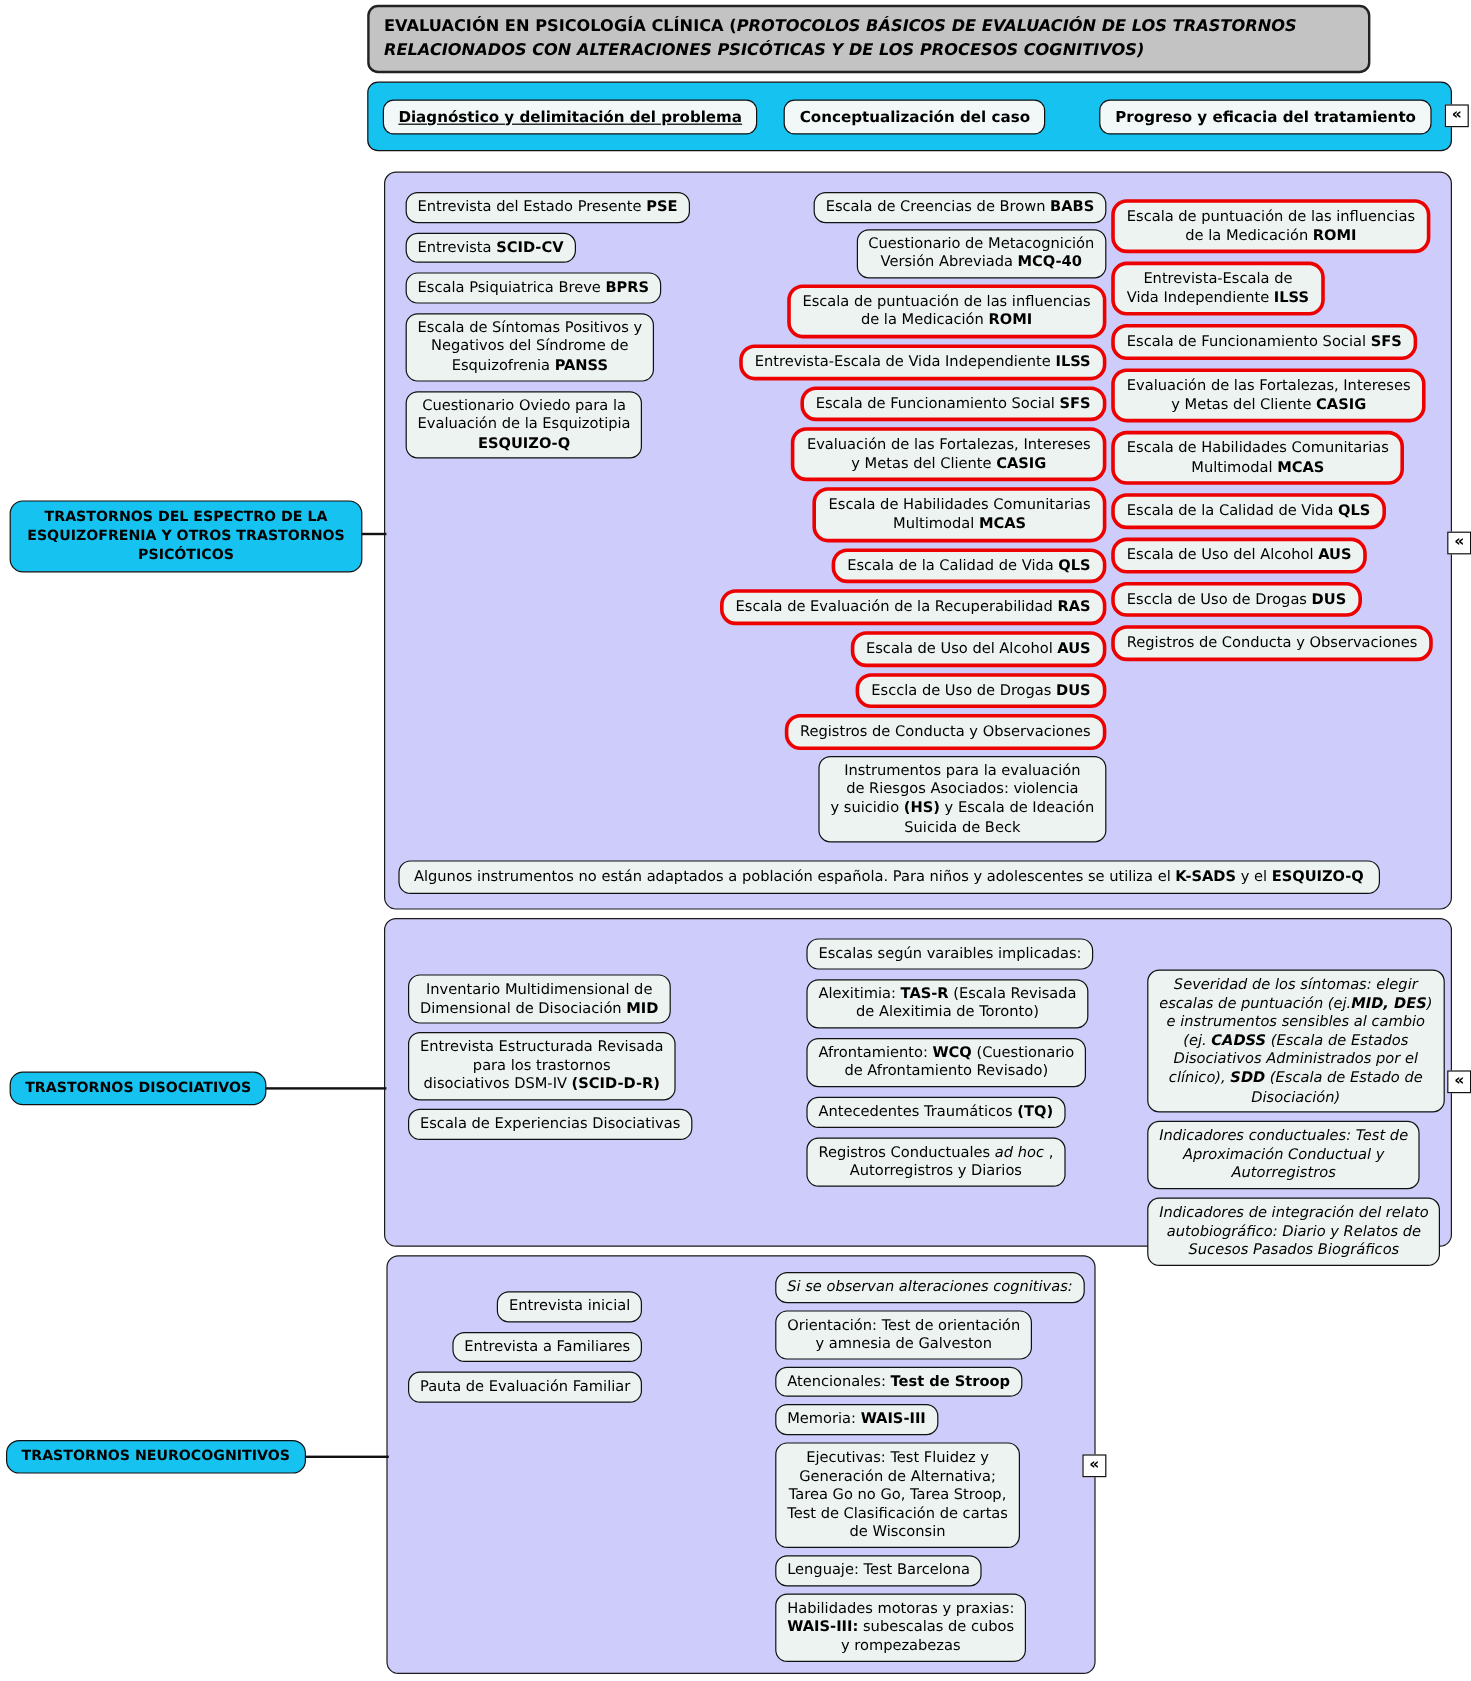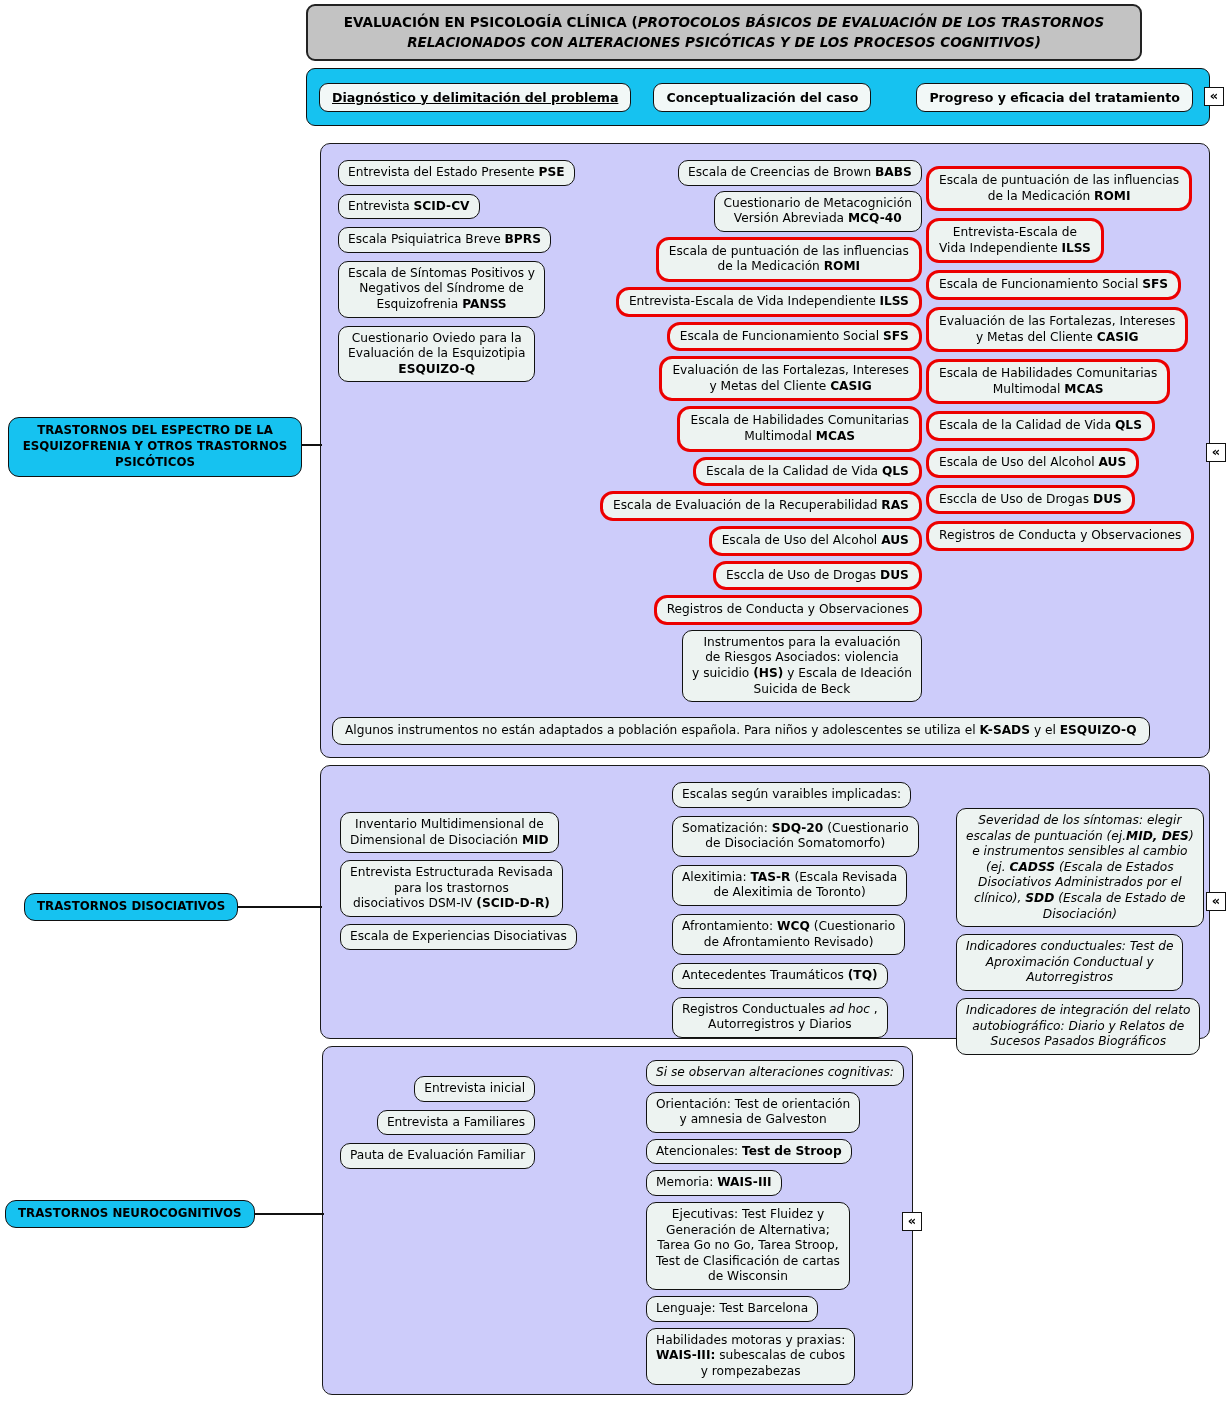--- a/index.html
+++ b/index.html
@@ -3,21 +3,21 @@
 <meta charset="utf-8">
 <style>
   html,body{margin:0;padding:0;}
   body{
     width:1226px;height:1401px;position:relative;background:#ffffff;
     font-family:"DejaVu Sans","Liberation Sans",sans-serif;color:#000;
   }
   .titlebox{
     position:absolute;left:306px;top:4px;width:836px;box-sizing:border-box;
     background:#c3c3c3;border:2px solid #222;border-radius:9px;
-    text-align:center;font-weight:bold;font-size:13.5px;line-height:1.5;
+    text-align:left;font-weight:bold;font-size:13.5px;line-height:1.5;
     padding:6px 12px;white-space:pre-line;
   }
   .phasebar{
     position:absolute;left:306px;top:68px;width:904px;height:58px;box-sizing:border-box;
     background:#16c2f0;border:1.6px solid #111;border-radius:9px;
     display:flex;align-items:center;
   }
   .phase{
     background:#f2f8f7;border:1.6px solid #111;border-radius:9px;
     font-weight:bold;font-size:12.6px;padding:6px 12px;white-space:nowrap;
@@ -65,21 +65,21 @@
 </div>
 <div class="collapse" style="left:1204px;top:87px;">«</div>
 
 <div class="conn" style="left:280px;top:444px;width:42px;"></div>
 <div class="conn" style="left:205px;top:906px;width:117px;"></div>
 <div class="conn" style="left:230px;top:1213px;width:94px;"></div>
 
 <div class="topic" style="left:8px;top:417px;width:268px;">TRASTORNOS DEL ESPECTRO DE LA
 ESQUIZOFRENIA Y OTROS TRASTORNOS
 PSICÓTICOS</div>
-<div class="topic" style="left:24px;top:893px;text-align:center;">TRASTORNOS DISOCIATIVOS</div>
+<div class="topic" style="left:8px;top:893px;text-align:center;">TRASTORNOS DISOCIATIVOS</div>
 <div class="topic" style="left:5px;top:1200px;">TRASTORNOS NEUROCOGNITIVOS</div>
 
 <div class="panel" style="left:320px;top:143px;width:888px;height:613px;"></div>
 <div class="col" style="left:338px;top:160px;gap:8px;">
     <div class="node"><span>Entrevista del Estado Presente </span><span style="font-weight: bold;">PSE</span></div>
     <div class="node"><span>Entrevista </span><span style="font-weight: bold;">SCID-CV</span></div>
     <div class="node"><span>Escala Psiquiatrica Breve </span><span style="font-weight: bold;">BPRS</span></div>
     <div class="node"><span>Escala de Síntomas Positivos y
 Negativos del Síndrome de
 Esquizofrenia </span><span style="font-weight: bold;">PANSS</span></div>
@@ -131,22 +131,20 @@
 <div class="col" style="left:340px;top:812px;gap:7px;">
     <div class="node"><span>Inventario Multidimensional de
 Dimensional de Disociación </span><span style="font-weight: bold;">MID</span></div>
     <div class="node"><span>Entrevista Estructurada Revisada
 para los trastornos
 disociativos DSM-IV </span><span style="font-weight: bold;">(SCID-D-R)</span></div>
     <div class="node"><span>Escala de Experiencias Disociativas</span></div>
   </div>
 <div class="col" style="left:672px;top:782px;gap:8px;">
     <div class="node"><span>Escalas según varaibles implicadas:</span></div>
-    <div class="node"><span>Somatización: </span><span style="font-weight: bold;">SDQ-20</span><span> (Cuestionario
-de Disociación Somatomorfo)</span></div>
     <div class="node"><span>Alexitimia: </span><span style="font-weight: bold;">TAS-R</span><span> (Escala Revisada
 de Alexitimia de Toronto)</span></div>
     <div class="node"><span>Afrontamiento: </span><span style="font-weight: bold;">WCQ</span><span> (Cuestionario
 de Afrontamiento Revisado)</span></div>
     <div class="node"><span>Antecedentes Traumáticos </span><span style="font-weight: bold;">(TQ)</span></div>
     <div class="node"><span>Registros Conductuales </span><span style="font-style: italic;">ad hoc</span><span> ,
 Autorregistros y Diarios</span></div>
   </div>
 <div class="col" style="left:956px;top:808px;gap:7px;font-style:italic;">
     <div class="node"><span>Severidad de los síntomas: elegir

